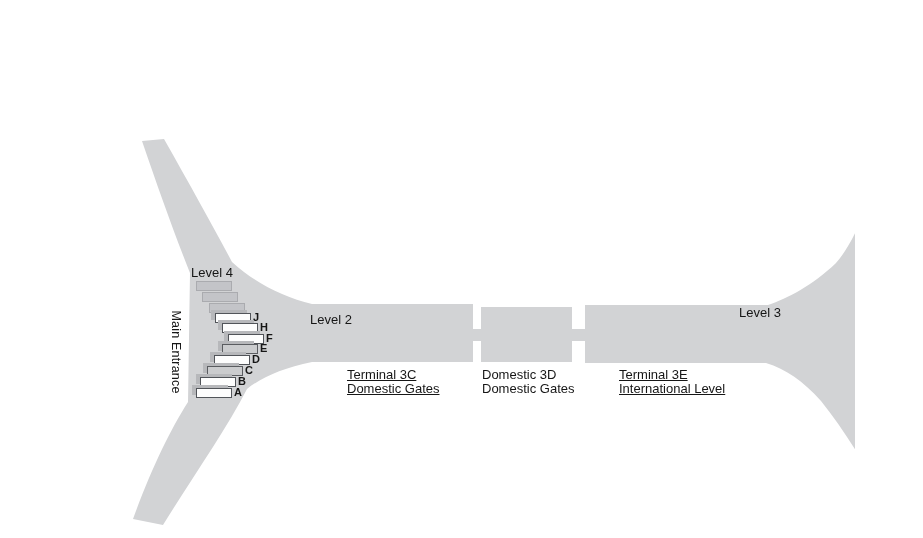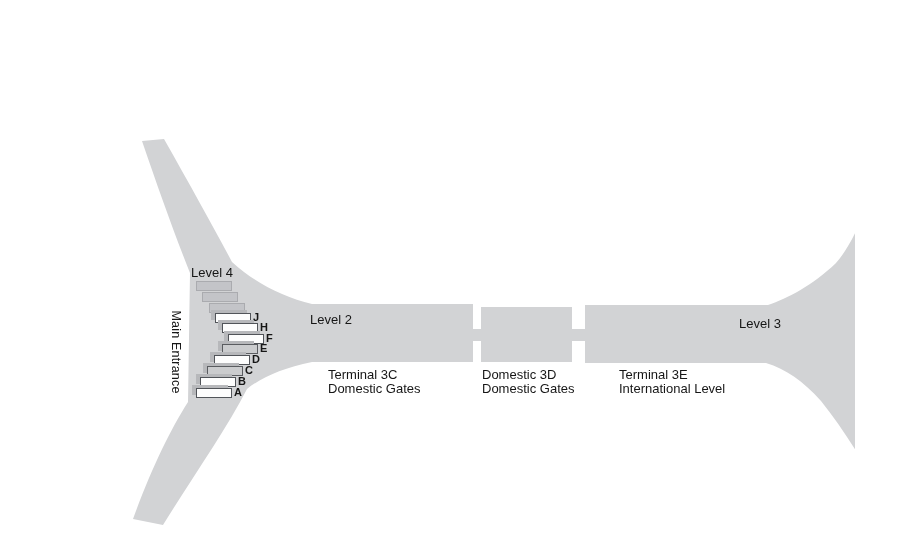--- a/index.html
+++ b/index.html
@@ -4,29 +4,29 @@
 <style>
   html,body{margin:0;padding:0;background:#ffffff;}
   .stage{
     position:relative;width:855px;height:538px;background:#ffffff;overflow:hidden;
     font-family:"Liberation Sans",sans-serif;color:#161616;
   }
   .map-svg{position:absolute;left:0;top:0;}
   .lbl{position:absolute;font-size:13px;white-space:nowrap;}
   .level4{left:191px;top:265px;}
   .level2{left:310px;top:312px;}
-  .level3{left:739px;top:316px;}
+  .level3{left:739px;top:305px;}
   .main-entrance{
     left:176px;top:352px;font-size:12.5px;letter-spacing:.2px;
     transform:translate(-50%,-50%) rotate(90deg);
   }
   .tlabel{position:absolute;font-size:13px;line-height:13.5px;white-space:nowrap;}
-  .t3c{left:328px;top:368px;}
+  .t3c{left:347px;top:368px;text-decoration:underline;}
   .t3d{left:482px;top:368px;}
-  .t3e{left:619px;top:368px;}
+  .t3e{left:619px;top:368px;text-decoration:underline;}
   .counter{position:absolute;width:36px;height:10px;box-sizing:border-box;}
   .v-white{background:#fdfdfd;border:1px solid #515459;box-shadow:-4px -3px 0 #b7b8bb;}
   .v-gray{background:#cbccce;border:1px solid #5a5c60;box-shadow:-4px -3px 0 #b7b8bb;}
   .v-dim{background:#c3c4c8;border:1px solid #aaabaf;}
   .clabel{position:absolute;font-size:11px;font-weight:700;line-height:11px;}
 </style>
 </head>
 <body>
 
 <div class="stage">

